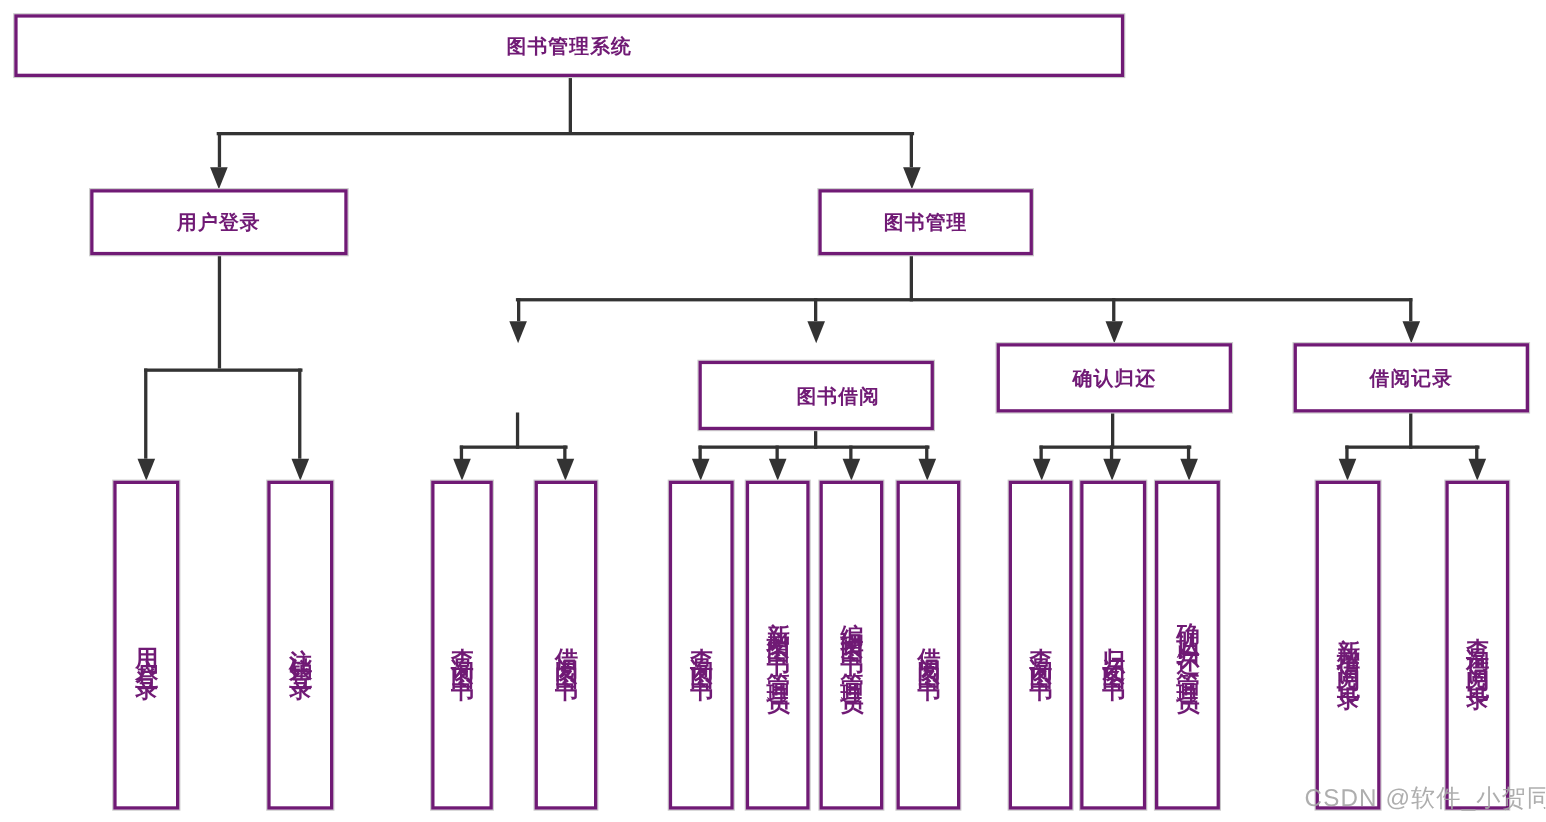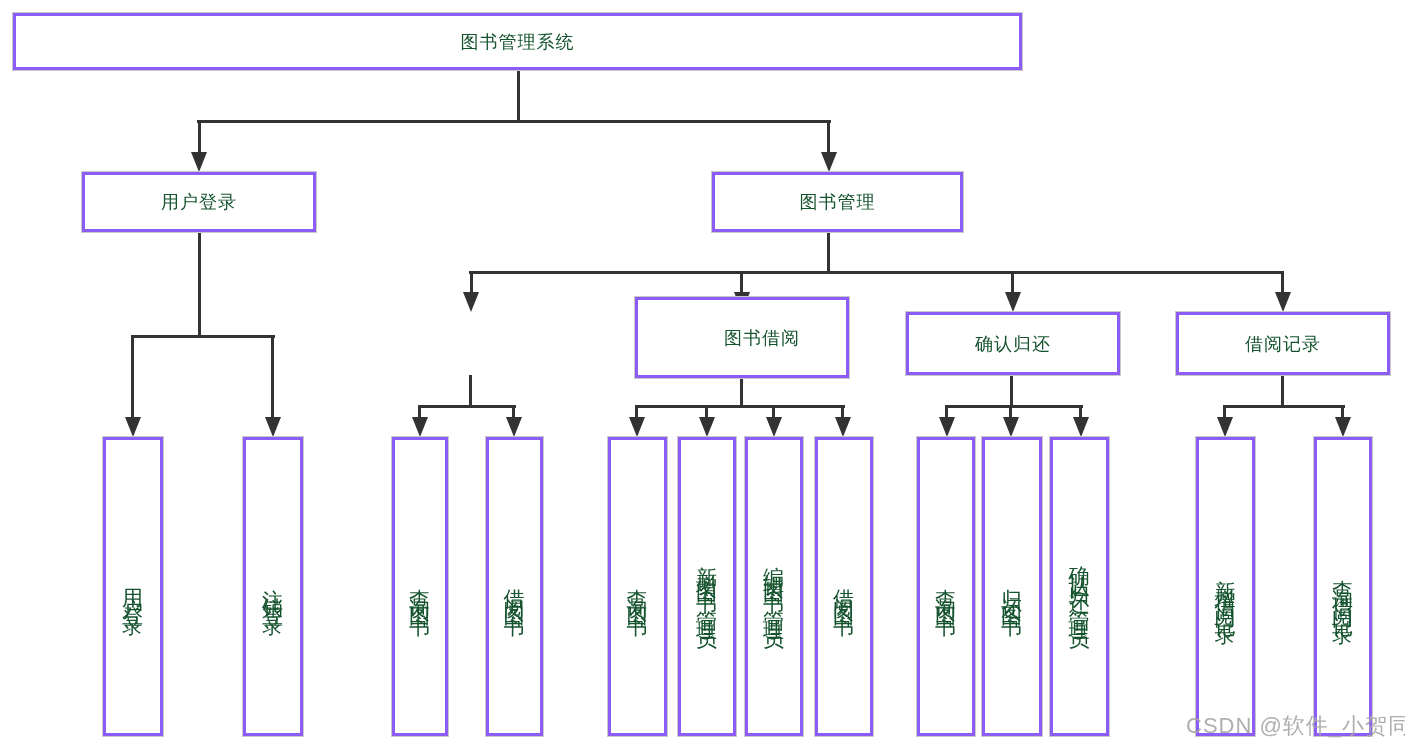--- a/index.html
+++ b/index.html
@@ -8,29 +8,30 @@
     width: 1405px;
     height: 747px;
     background: #ffffff;
     font-family: "Liberation Sans", "DejaVu Sans", sans-serif;
     overflow: hidden;
   }
   .node {
     position: absolute;
     box-sizing: border-box;
     background: #ffffff;
-    border: 3px solid #8b5cf6;
+    border: 3px solid #701a75;
     box-shadow: 0 0 0 1px #c9c9c9;
     display: flex;
     align-items: center;
     justify-content: center;
-    color: #14532d;
+    color: #701a75;
     font-size: 18px;
     letter-spacing: 1px;
     z-index: 2;
+    font-weight: bold;
   }
   .leaf {
     writing-mode: vertical-rl;
     text-orientation: mixed;
     font-size: 21px;
     letter-spacing: 9px;
     line-height: 1;
     padding-top: 6px;
   }
   .h-line, .v-line, .tri {
@@ -59,24 +60,24 @@
 </style>
 </head>
 <body>
 
 <div id="stage">
 
   <div class="node" style="left:13px; top:13px; width:1009px; height:57px;">图书管理系统</div>
 
   <div class="node" style="left:82px; top:172px; width:234px; height:60px;">用户登录</div>
 
-  <div class="node" style="left:712px; top:172px; width:251px; height:60px;">图书管理</div>
+  <div class="node" style="left:744px; top:172px; width:195px; height:60px;">图书管理</div>
 
 
-  <div class="node" style="left:635px; top:297px; width:214px; height:81px;padding-left:40px;">图书借阅</div>
+  <div class="node" style="left:635px; top:328px; width:214px; height:63px;padding-left:40px;">图书借阅</div>
 
   <div class="node" style="left:906px; top:312px; width:214px; height:63px;">确认归还</div>
 
   <div class="node" style="left:1176px; top:312px; width:214px; height:63px;">借阅记录</div>
 
   <div class="node leaf" style="left:103px; top:437px; width:60px; height:299px;">用户登录</div>
 
   <div class="node leaf" style="left:243px; top:437px; width:60px; height:299px;">注销登录</div>
 
   <div class="node leaf" style="left:392px; top:437px; width:56px; height:299px;">查询图书</div>

